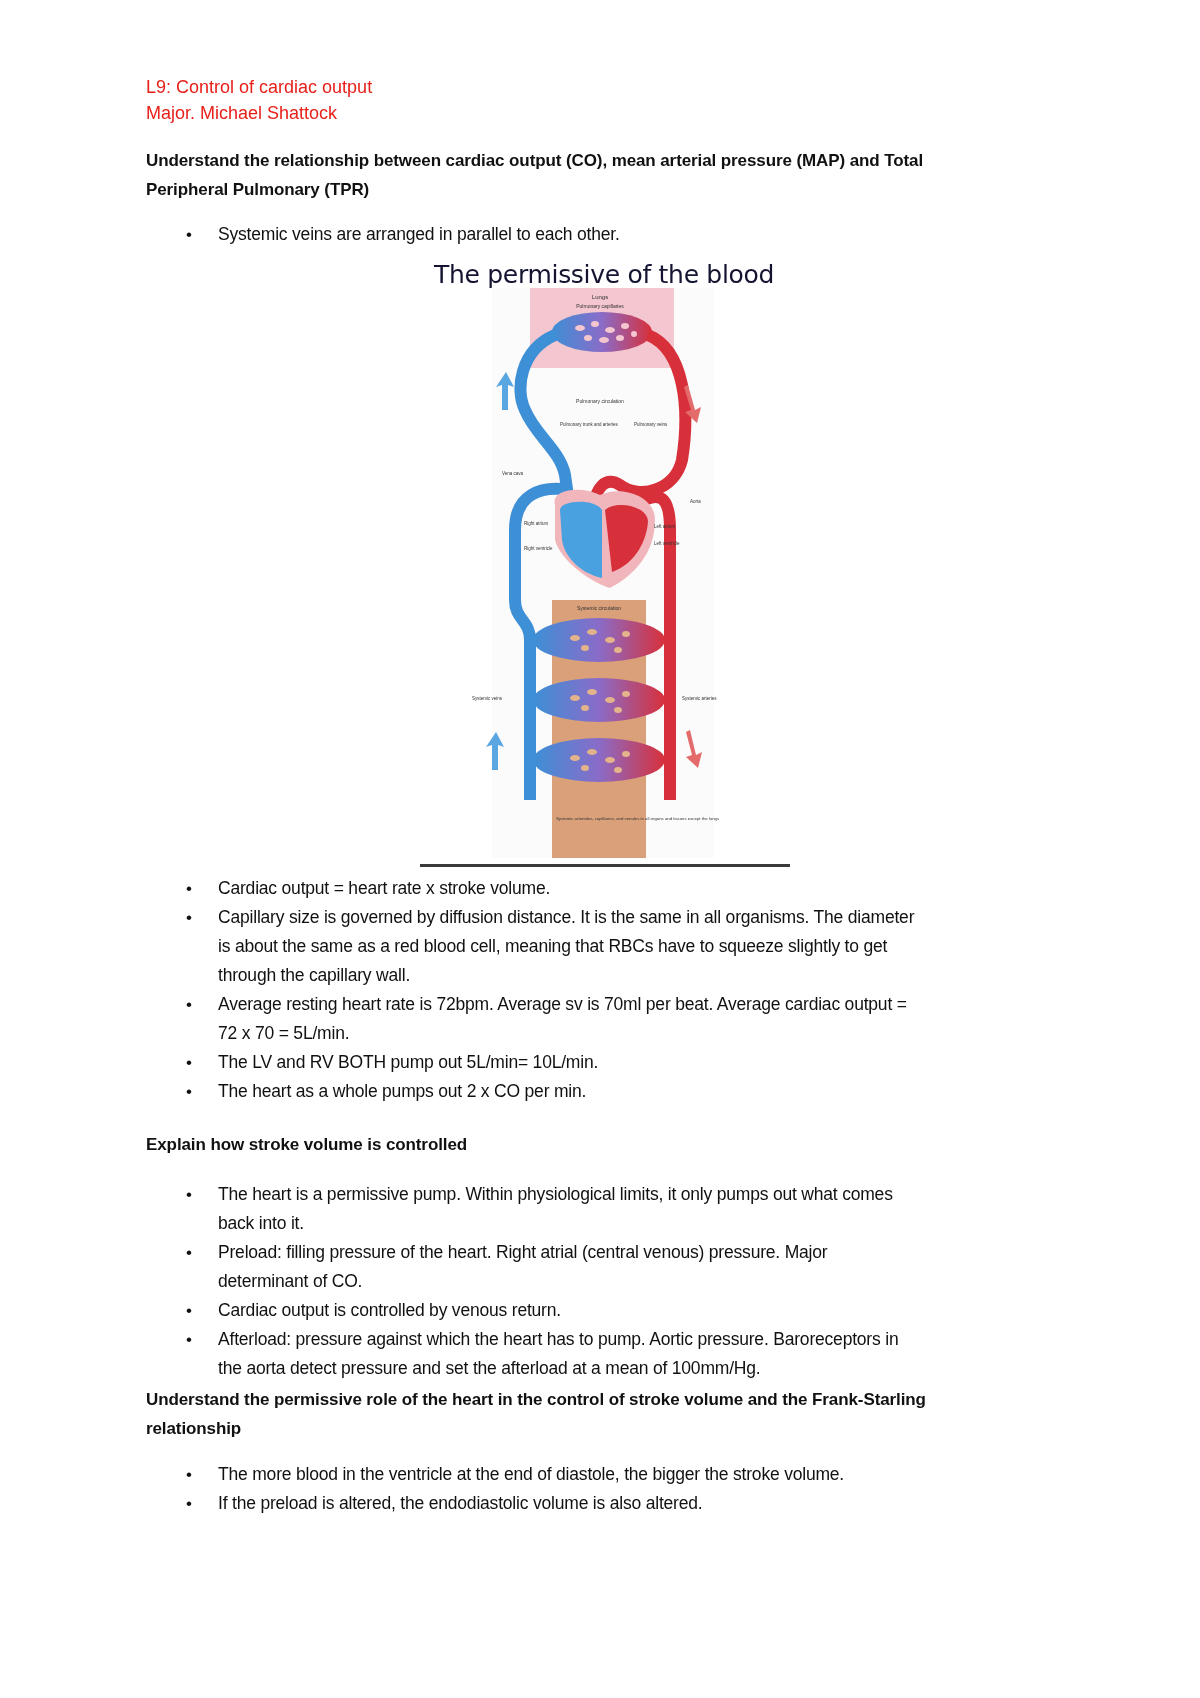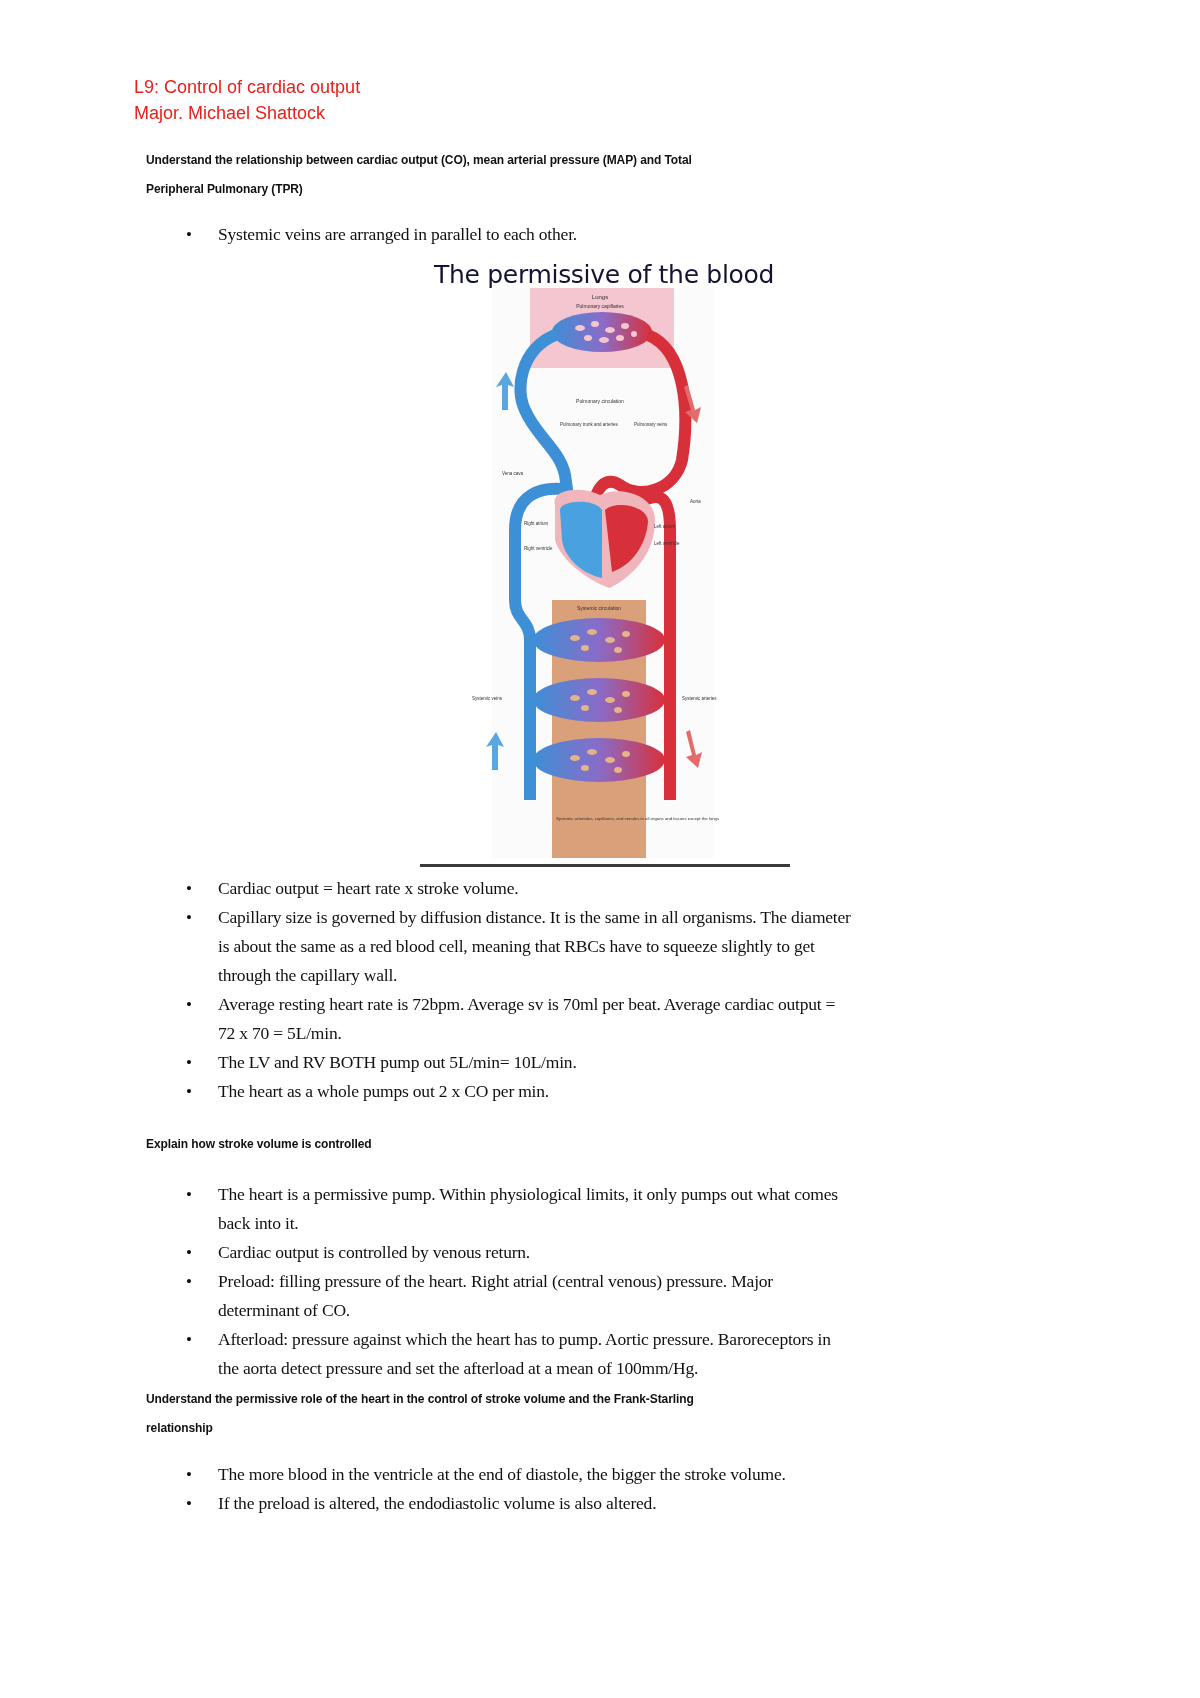--- a/index.html
+++ b/index.html
@@ -1,24 +1,24 @@
 <!DOCTYPE html>
 <html><head>
 <meta charset="utf-8">
 <style>
   html, body { margin: 0; padding: 0; background: #ffffff; }
   body { width: 1200px; height: 1698px; position: relative; overflow: hidden;
          font-family: "Liberation Sans Narrow", "Liberation Sans", sans-serif; color: #111; }
   .page { position: absolute; left: 0; top: 0; width: 1200px; height: 1698px; }
   .red { color: #e8201a; font-size: 18px; line-height: 26px; }
-  .hdr { position: absolute; left: 134px; text-align: right; }
-  .bold { font-weight: bold; font-size: 12px; line-height: 29px; letter-spacing: -0.1px; }
+  .hdr { position: absolute; left: 146px; text-align: right; }
+  .bold { font-weight: bold; font-size: 17px; line-height: 29px; letter-spacing: -0.1px; }
   .para { position: absolute; left: 146px; width: 920px; }
   ul.b { position: absolute; left: 146px; width: 920px; margin: 0; padding: 0; list-style: none; }
-  ul.b li { position: relative; padding-left: 72px; font-size: 17.5px; line-height: 29px; letter-spacing: -0.2px; font-family: Liberation Serif, serif; }
+  ul.b li { position: relative; padding-left: 72px; font-size: 17.5px; line-height: 29px; letter-spacing: -0.2px; }
   ul.b li::before { content: "\2022"; position: absolute; left: 40px; top: 0; font-size: 17px; }
   .figure { position: absolute; left: 420px; top: 260px; width: 370px; height: 610px; }
   .fig-title { position: absolute; left: 14px; top: 0; font-family: "DejaVu Sans", sans-serif;
                font-size: 25px; color: #141432; letter-spacing: -0.3px; }
   .rule { position: absolute; left: 420px; top: 864px; width: 370px; height: 3px; background: #3a3a3a; }
   svg text { font-family: "Liberation Sans", sans-serif; }
 </style>
 </head>
 <body>
 
@@ -145,26 +145,26 @@
       </li>
   </ul>
 
   <div class="para bold" style="top:1130px;">Explain how stroke volume is controlled</div>
   <ul class="b" style="top:1168px;margin-top:12px;">
     <li>
       <div>The heart is a permissive pump. Within physiological limits, it only pumps out what comes</div>
       <div>back into it.</div>
     </li>
     <li>
-        <div>Cardiac output is controlled by venous return.</div>
-      </li>
-    <li>
       <div>Preload: filling pressure of the heart. Right atrial (central venous) pressure. Major</div>
       <div>determinant of CO.</div>
     </li>
+    <li>
+        <div>Cardiac output is controlled by venous return.</div>
+      </li>
     <li>
       <div>Afterload: pressure against which the heart has to pump. Aortic pressure. Baroreceptors in</div>
       <div>the aorta detect pressure and set the afterload at a mean of 100mm/Hg.</div>
     </li>
   </ul>
 
   <div class="para bold" style="top:1385px;">
     <div>Understand the permissive role of the heart in the control of stroke volume and the Frank-Starling</div>
     <div>relationship</div>
   </div>

